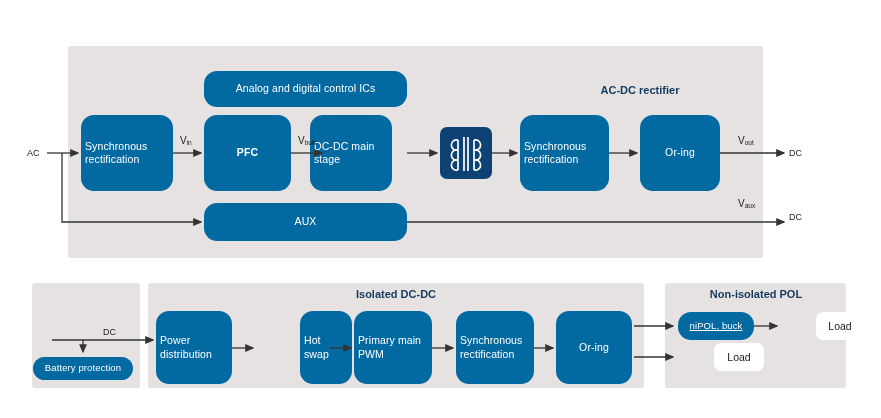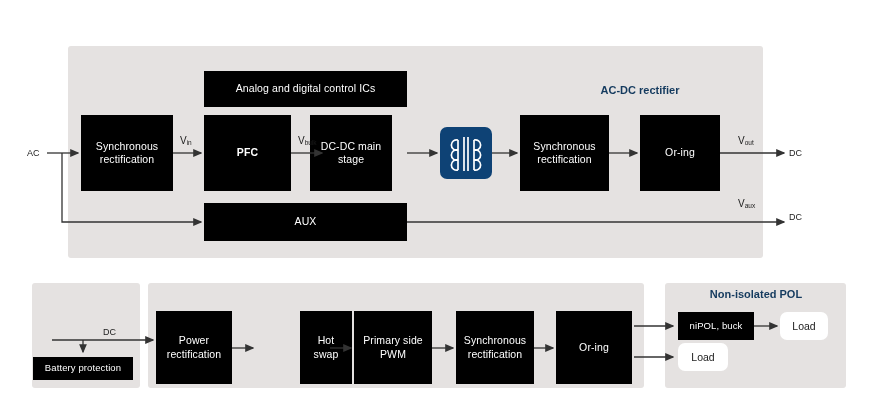--- a/index.html
+++ b/index.html
@@ -21,45 +21,46 @@
     width: 881px;
     height: 418px;
   }
   .panel {
     position: absolute;
     background: #E5E2E1;
     border-radius: 3px;
   }
   .blk {
     position: absolute;
-    background: #000000;
-    border-radius: 0;
+    background: #0369a1;
+    border-radius: 13px;
     color: #ffffff;
     display: flex;
     align-items: center;
     justify-content: center;
-    text-align: center;
+    text-align: left;
     font-size: 10.5px;
     line-height: 1.28;
     letter-spacing: 0.1px;
     box-sizing: border-box;
     padding: 2px 4px;
   }
   .blk.small { font-size: 9.5px; }
   .whitebox {
     position: absolute;
     background: #ffffff;
     border-radius: 7px;
     color: #1b1b1b;
     display: flex;
     align-items: center;
     justify-content: center;
     text-align: center;
     font-size: 10.5px;
     box-sizing: border-box;
+    margin-left: 36px;
   }
   .grouptitle {
     position: absolute;
     font-size: 11px;
     font-weight: bold;
     color: #143A5E;
     text-align: center;
     white-space: nowrap;
   }
   .ioLabel {
@@ -157,38 +158,39 @@
   <div class="ioLabel" style="left:789px; top:148px;">DC</div>
 
   <div class="ioLabel" style="left:789px; top:212px;">DC</div>
 
   <div class="panel" style="left:32px; top:283px; width:108px; height:105px;"></div>
 
   <div class="panel" style="left:148px; top:283px; width:496px; height:105px;"></div>
 
   <div class="panel" style="left:665px; top:283px; width:181px; height:105px;"></div>
 
+  <div class="grouptitle" style="left:326px; top:288px; width:140px;">Isolated DC-DC</div>
 
   <div class="grouptitle" style="left:690px; top:288px; width:132px;">Non-isolated POL</div>
 
   <div class="ioLabel" style="left:103px; top:327px;">DC</div>
 
   <div class="blk small" style="left:33px; top:357px; width:100px; height:23px;">Battery protection</div>
 
-  <div class="blk" style="left:156px; top:311px; width:76px; height:73px;">Power rectification</div>
+  <div class="blk" style="left:156px; top:311px; width:76px; height:73px;">Power distribution</div>
 
   <div class="blk" style="left:256px; top:311px; width:52px; height:73px;margin-left:44px;">Hot swap</div>
 
-  <div class="blk" style="left:354px; top:311px; width:78px; height:73px;">Primary side PWM</div>
+  <div class="blk" style="left:354px; top:311px; width:78px; height:73px;">Primary main PWM</div>
 
   <div class="blk" style="left:456px; top:311px; width:78px; height:73px;">Synchronous rectification</div>
 
   <div class="blk" style="left:556px; top:311px; width:76px; height:73px;">Or-ing</div>
 
-  <div class="blk small" style="left:678px; top:312px; width:76px; height:28px;">niPOL, buck</div>
+  <div class="blk small" style="left:678px; top:312px; width:76px; height:28px;text-decoration:underline;">niPOL, buck</div>
 
   <div class="whitebox" style="left:780px; top:312px; width:48px; height:28px;">Load</div>
 
   <div class="whitebox" style="left:678px; top:343px; width:50px; height:28px;">Load</div>
 
   <svg class="wires" viewBox="0 0 881 418" xmlns="http://www.w3.org/2000/svg">
     <defs>
       <marker id="ah" markerWidth="7" markerHeight="7" refX="6" refY="3" orient="auto" markerUnits="strokeWidth">
         <path d="M0,0 L7,3 L0,6 z" fill="#333333"></path>
       </marker>

